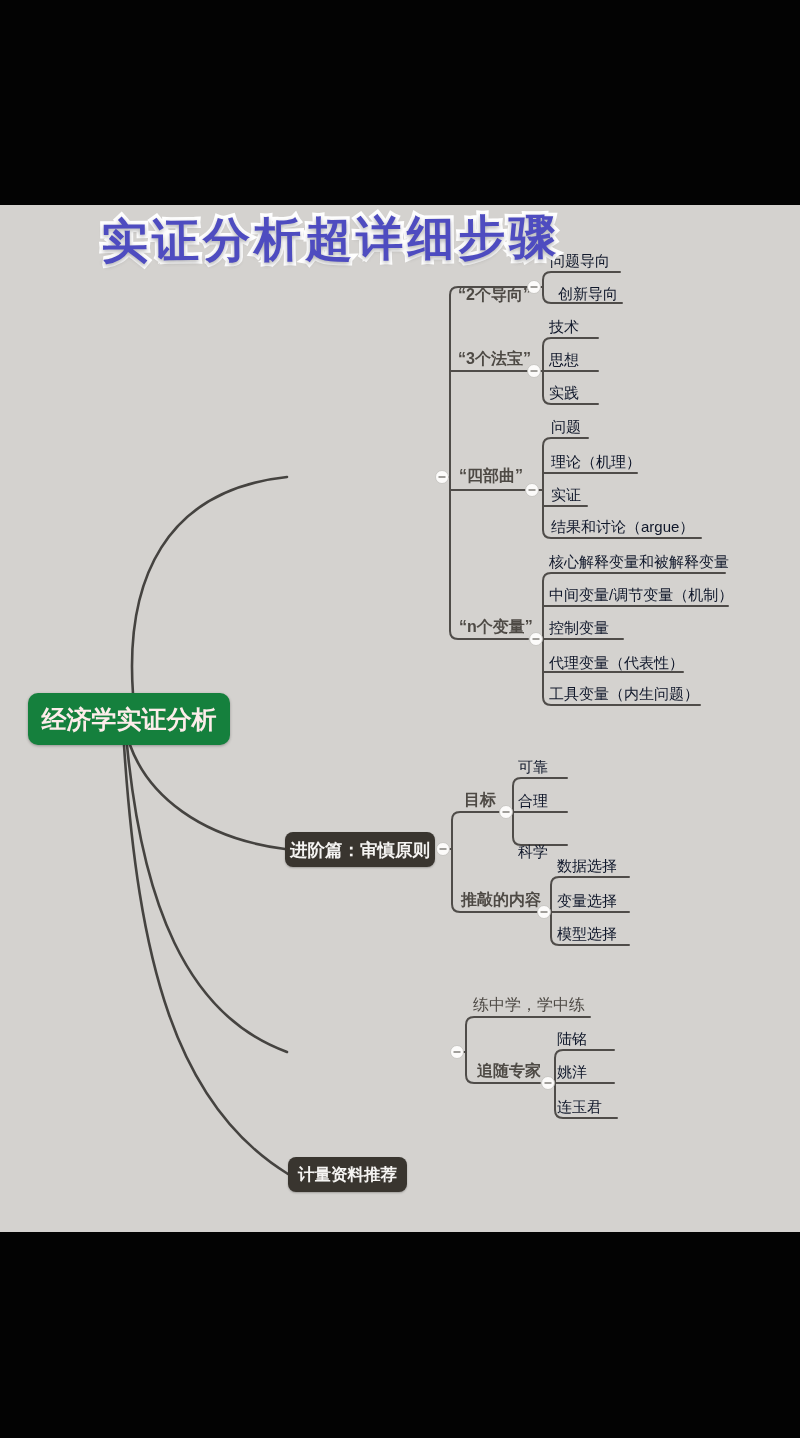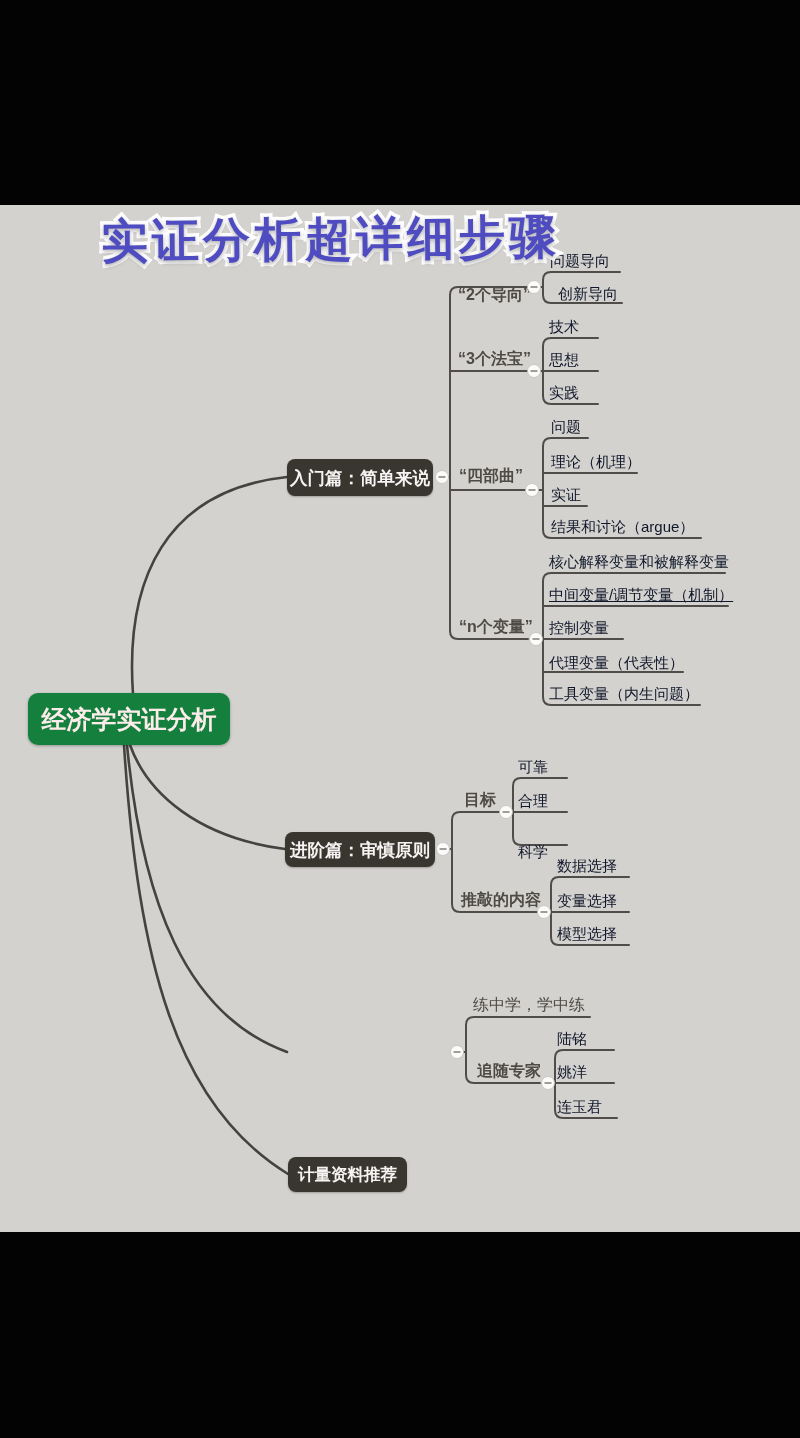--- a/index.html
+++ b/index.html
@@ -127,42 +127,41 @@
         <line x1="453.5" y1="1052" x2="460.5" y2="1052" stroke="#96938f" stroke-width="1.8"></line>
       <circle cx="548" cy="1083" r="6.5" fill="#fcfbfa" stroke="#c2c0bd" stroke-width="0.8"></circle>
         <line x1="544.5" y1="1083" x2="551.5" y2="1083" stroke="#96938f" stroke-width="1.8"></line>
     </g>
   </svg>
 
   <div class="title">实证分析超详细步骤</div>
 
   <div class="root-box" style="left:28px;top:693px;width:202px;height:52px;">经济学实证分析</div>
 
-  <div class="topic-box" style="left:287px;top:459px;width:146px;height:37px;font-size:17.5px;">入门篇：简单来说</div>
   <div class="topic-box" style="left:285px;top:832px;width:150px;height:35px;font-size:17.5px;">进阶篇：审慎原则</div>
   <div class="topic-box" style="left:288px;top:1157px;width:119px;height:35px;font-size:16.5px;">计量资料推荐</div>
 
   <div class="sub" style="left:458px;top:265px;margin-top:20px;">“2个导向”</div>
   <div class="leaf" style="left:550px;top:252px;">问题导向</div>
   <div class="leaf" style="left:550px;top:285px;margin-left:8px;">创新导向</div>
 
   <div class="sub" style="left:458px;top:349px;">“3个法宝”</div>
   <div class="leaf" style="left:549px;top:318px;">技术</div>
   <div class="leaf" style="left:549px;top:351px;">思想</div>
   <div class="leaf" style="left:549px;top:384px;">实践</div>
 
   <div class="sub" style="left:459px;top:466px;">“四部曲”</div>
   <div class="leaf" style="left:551px;top:418px;">问题</div>
   <div class="leaf" style="left:551px;top:453px;">理论（机理）</div>
   <div class="leaf" style="left:551px;top:486px;">实证</div>
   <div class="leaf" style="left:551px;top:518px;">结果和讨论（argue）</div>
 
   <div class="sub" style="left:459px;top:617px;">“n个变量”</div>
   <div class="leaf" style="left:549px;top:553px;">核心解释变量和被解释变量</div>
-  <div class="leaf" style="left:549px;top:586px;text-decoration:underline;">中间变量/调节变量（机制）</div>
+  <div class="leaf" style="left:549px;top:586px;">中间变量/调节变量（机制）</div>
   <div class="leaf" style="left:549px;top:619px;">控制变量</div>
   <div class="leaf" style="left:549px;top:654px;">代理变量（代表性）</div>
   <div class="leaf" style="left:549px;top:685px;font-family:Liberation Serif, serif;">工具变量（内生问题）</div>
 
   <div class="sub" style="left:464px;top:790px;">目标</div>
   <div class="leaf" style="left:518px;top:758px;">可靠</div>
   <div class="leaf" style="left:518px;top:792px;">合理</div>
   <div class="leaf" style="left:518px;top:825px;margin-top:18px;">科学</div>
 
   <div class="sub" style="left:461px;top:890px;">推敲的内容</div>

